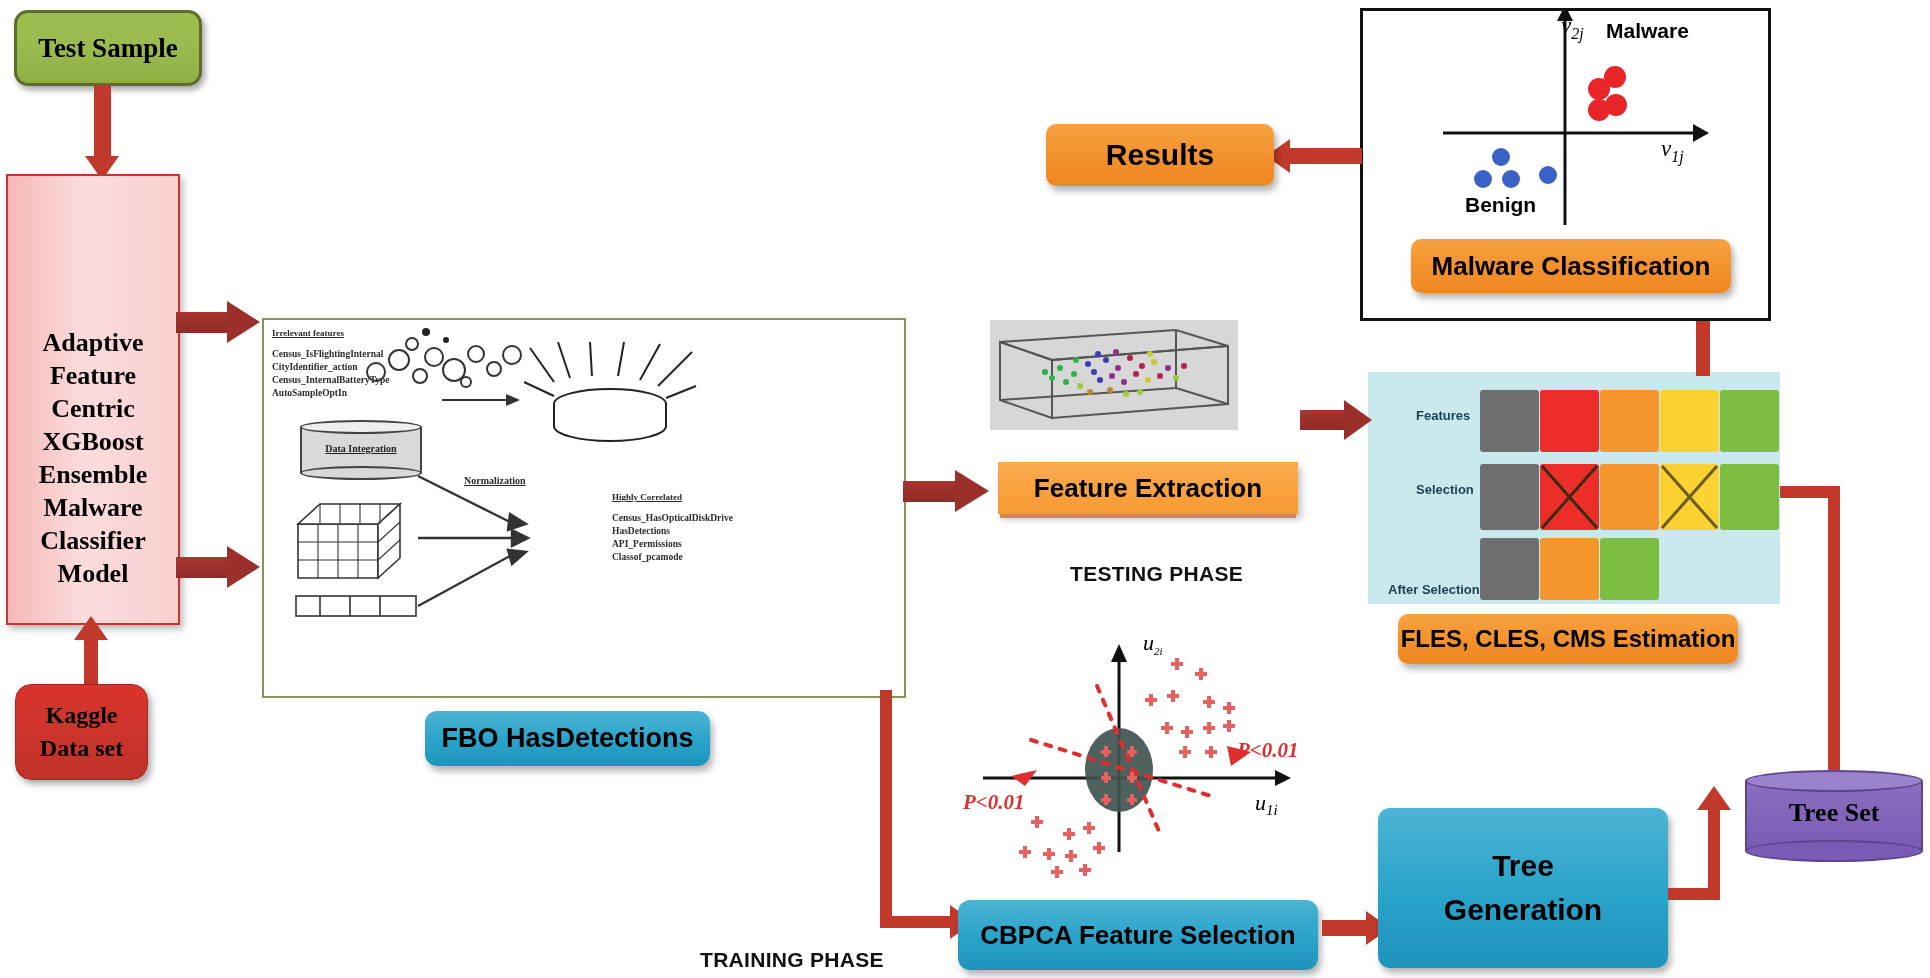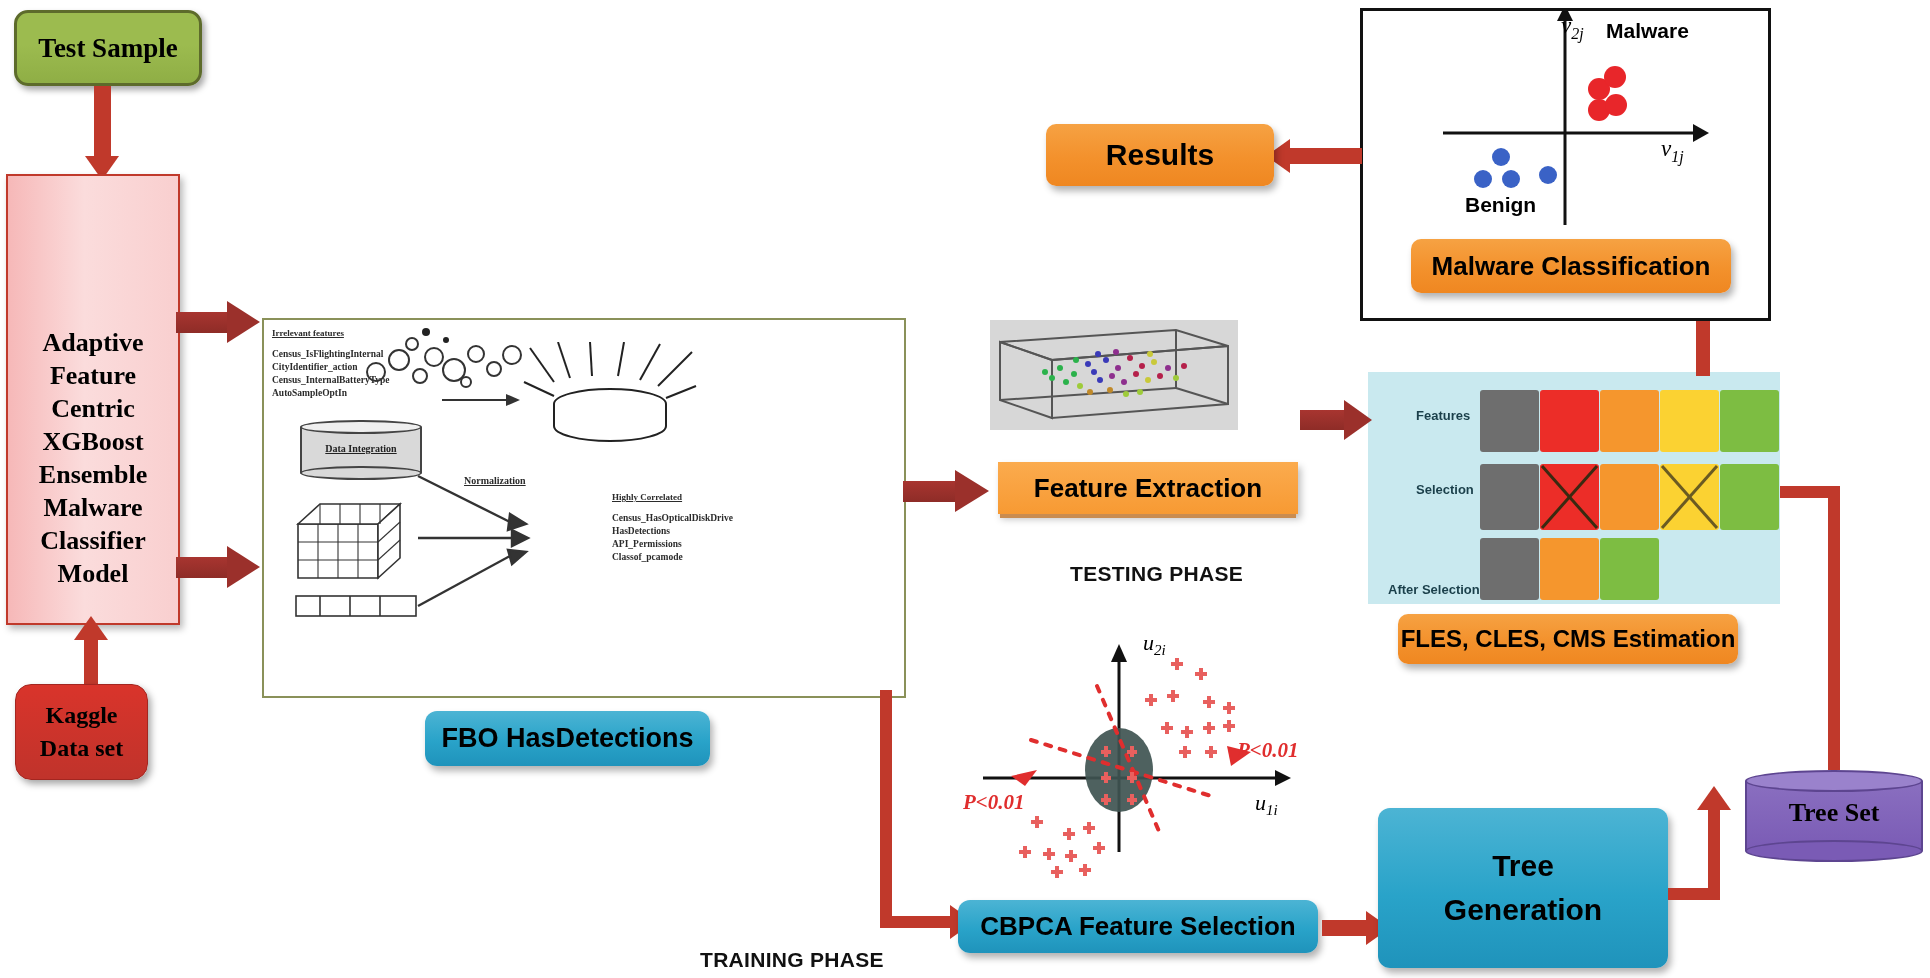--- a/index.html
+++ b/index.html
@@ -363,31 +363,31 @@
       <rect x="172" y="176" width="10" height="4"></rect>
         <rect x="175" y="172" width="4" height="11"></rect>
       <rect x="146" y="198" width="10" height="4"></rect>
         <rect x="149" y="194" width="4" height="11"></rect>
       <rect x="172" y="198" width="10" height="4"></rect>
         <rect x="175" y="194" width="4" height="11"></rect>
     </g>
   </g>
 </svg>
 <div class="abs" style="left:1143px;top:630px;font-family:'Liberation Serif',serif;font-style:italic;font-size:22px;">
-  u<sub style="font-size:15px;text-align:center;">2i</sub>
+  u<sub style="font-size:11px;text-align:center;">2i</sub>
 </div>
 <div class="abs" style="left:1255px;top:790px;font-family:'Liberation Serif',serif;font-style:italic;font-size:22px;">
   u<sub style="font-size:15px;">1i</sub>
 </div>
 <div class="abs" style="left:1237px;top:738px;color:#e02e2e;font-family:'Liberation Serif',serif;font-style:italic;font-weight:bold;font-size:21px;">P&lt;0.01</div>
 <div class="abs" style="left:963px;top:790px;color:#e02e2e;font-family:'Liberation Serif',serif;font-style:italic;font-weight:bold;font-size:21px;">P&lt;0.01</div>
 
 <div class="phase abs" style="left:700px;top:948px;font-size:21px;">TRAINING PHASE</div>
 
-<div class="rbox blue-btn sans" style="left:958px;top:900px;width:360px;height:53px;font-size:26px;">
+<div class="rbox blue-btn sans" style="left:958px;top:900px;width:360px;height:70px;font-size:26px;">
   <span>CBPCA Feature Selection</span>
 </div>
 
 <div>
   <div class="ar-shaft" style="left:1322px;top:920px;width:50px;height:16px;"></div>
   <div class="ar-head head-right" style="left:1366px;top:911px;"></div>
 </div>
 
 <div class="rbox blue-btn sans" style="left:1378px;top:808px;width:290px;height:160px;flex-direction:column;font-size:30px;line-height:44px;">
   <span>Tree</span>

